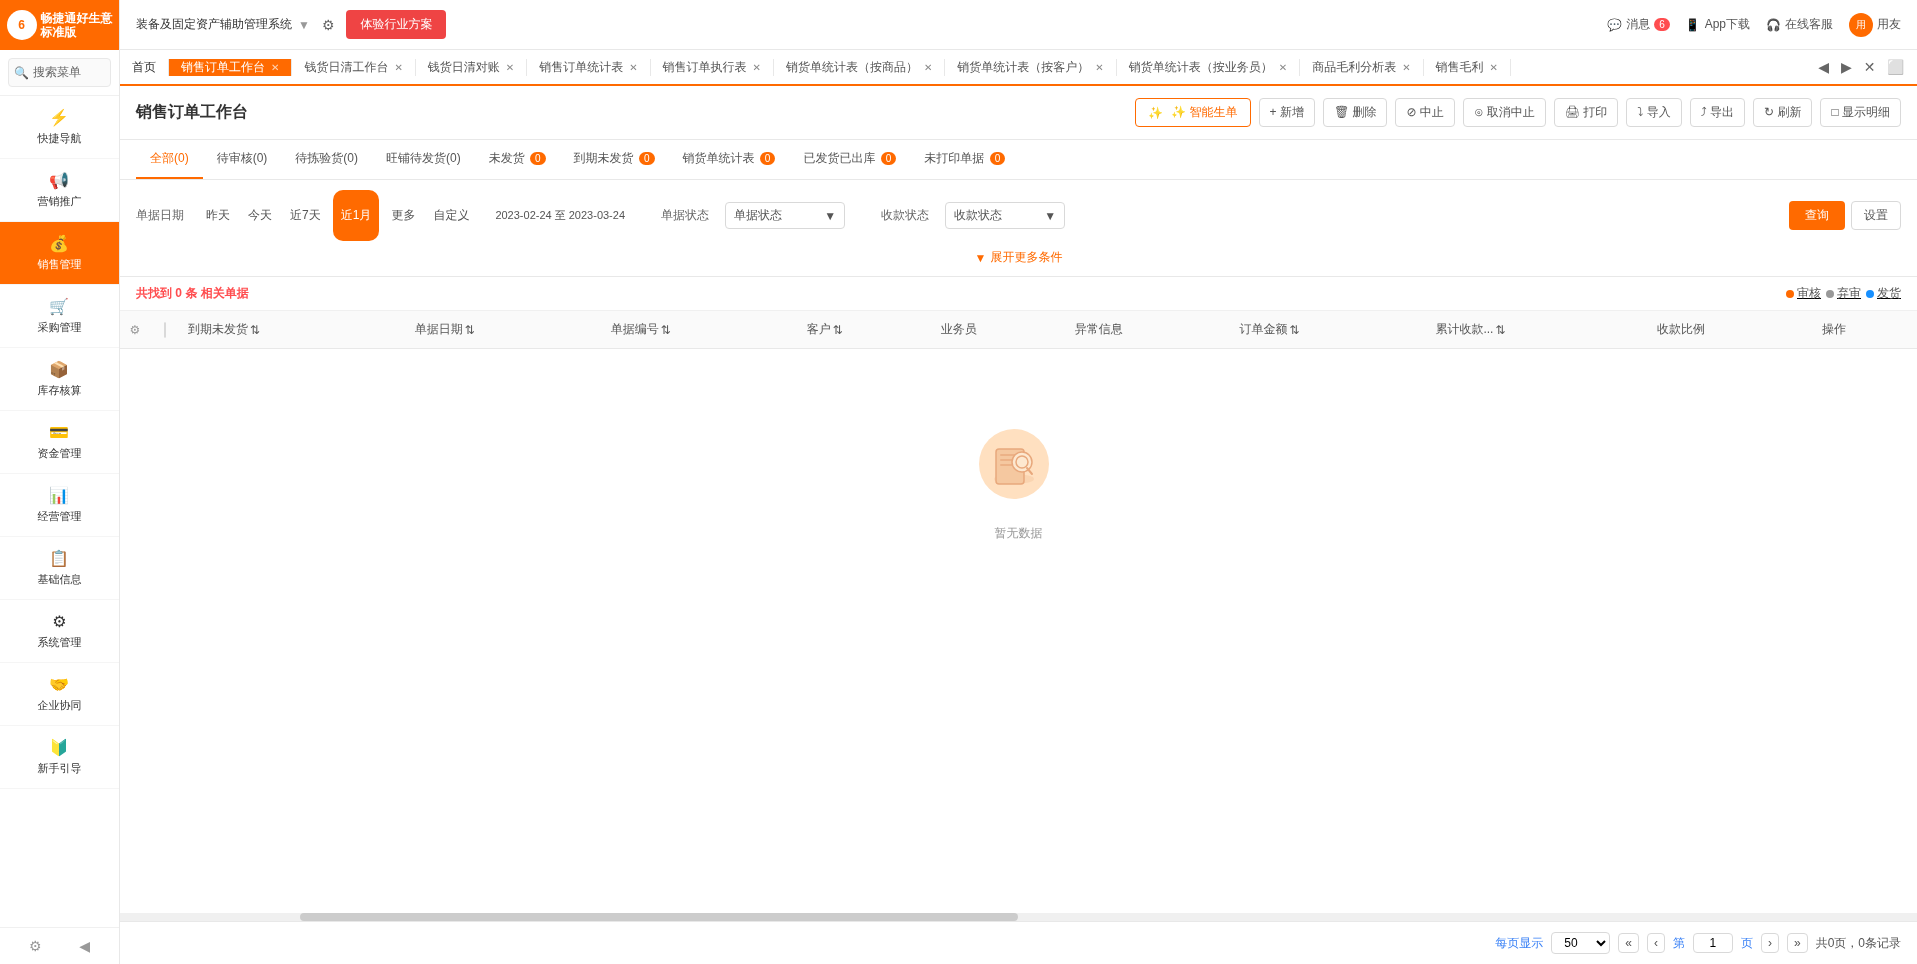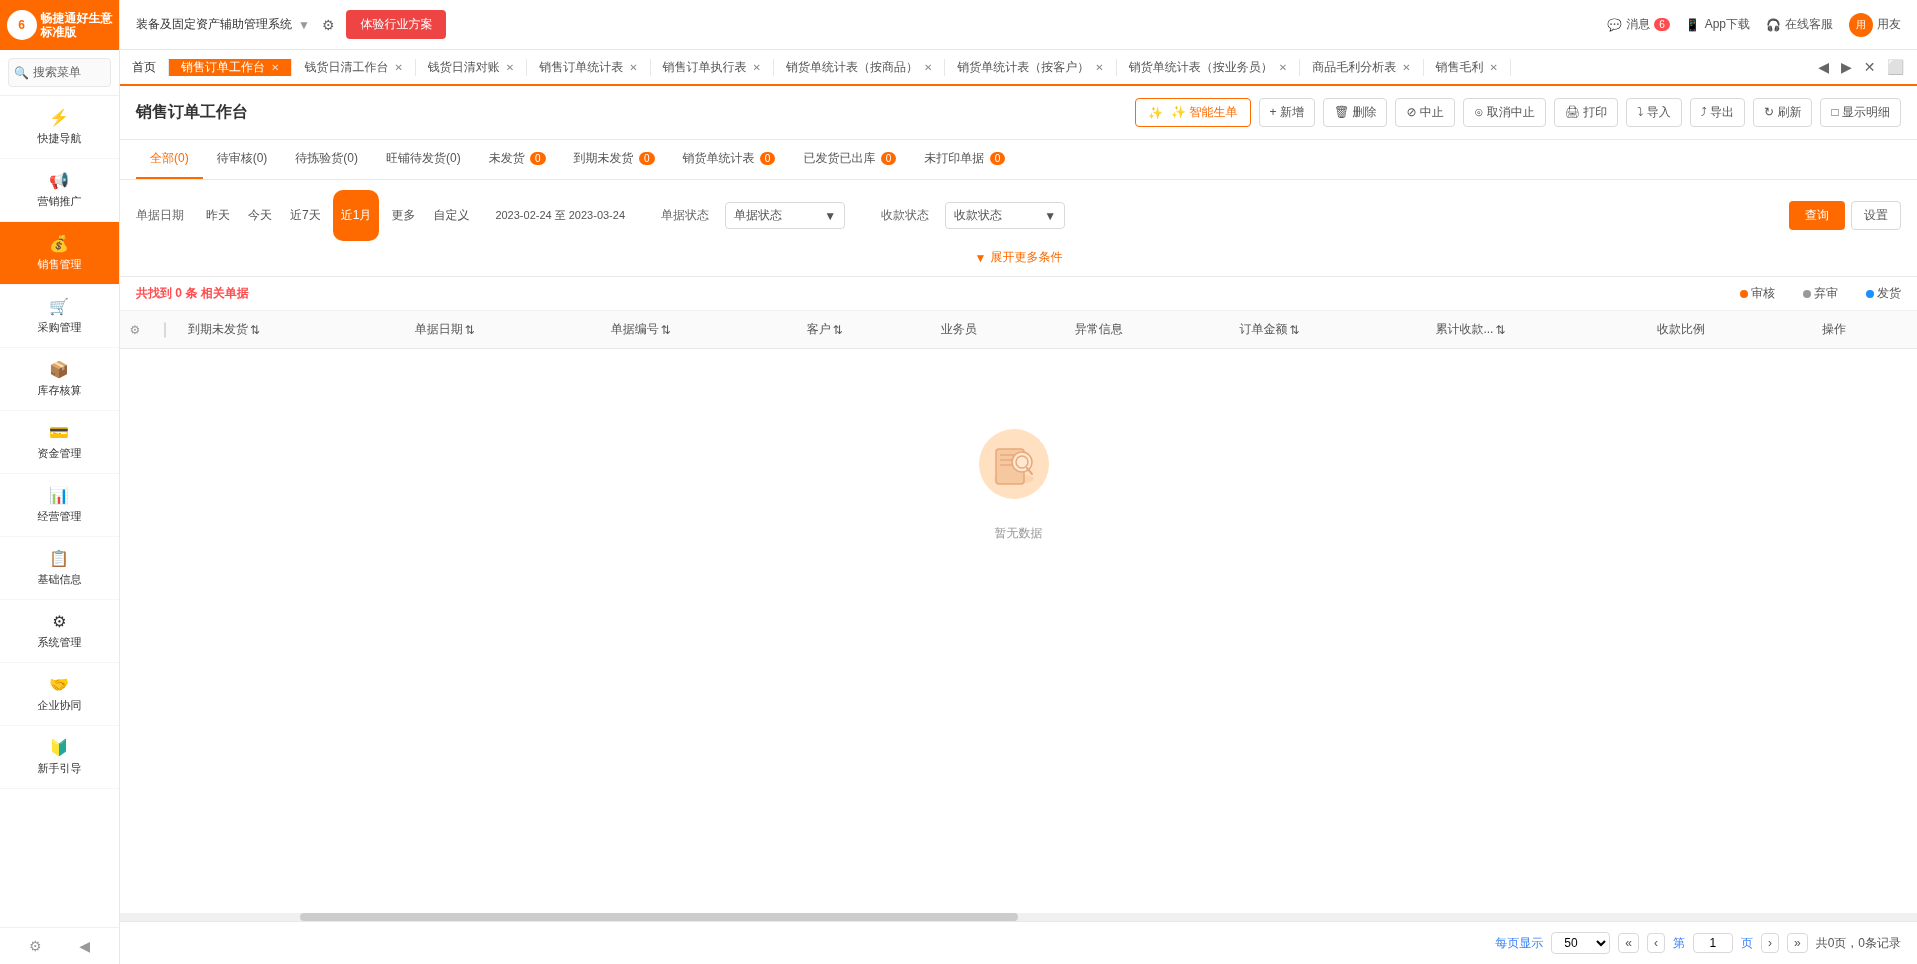--- a/index.html
+++ b/index.html
@@ -68,21 +68,21 @@
     .filter-date-opt { cursor: pointer; color: #555; padding: 2px 6px; border-radius: 3px; }
     .filter-date-opt.active { background: #ff6a00; color: #fff; border-radius: 10px; padding: 17px 8px; }
     .filter-date-range { color: #555; font-size: 11px; margin-left: 4px; }
     .filter-select { border: 1px solid #d9d9d9; border-radius: 4px; padding: 4px 8px; color: #555; background: #fff; min-width: 120px; cursor: pointer; display: flex; align-items: center; justify-content: space-between; gap: 4px; }
     .expand-btn { color: #ff6a00; cursor: pointer; display: flex; align-items: center; gap: 4px; margin: 0 auto; }
 
     
     .table-toolbar { background: #fff; padding: 8px 16px; display: flex; align-items: center; justify-content: space-between; border-bottom: 1px solid #f0f0f0; }
     .record-count { color: #333; }
     .record-count span { color: #ff4d4f; font-weight: bold; }
-    .table-toolbar-right { display: flex; align-items: flex-start; gap: 28px; }
+    .table-toolbar-right { display: flex; align-items: flex-start; gap: 5px; text-decoration: underline; }
     .toolbar-action { color: #555; cursor: pointer; display: flex; align-items: center; gap: 3px; }
     .toolbar-action .dot { width: 8px; height: 8px; border-radius: 50%; display: inline-block; }
     .dot-orange { background: #ff6a00; }
     .dot-gray { background: #999; }
     .dot-blue { background: #1890ff; }
 
     
     .table-wrap { background: #fff; flex: 1; overflow-x: auto; }
     table { width: 100%; border-collapse: collapse; }
     thead tr { background: #fafafa; border-bottom: 1px solid #e8e8e8; }

